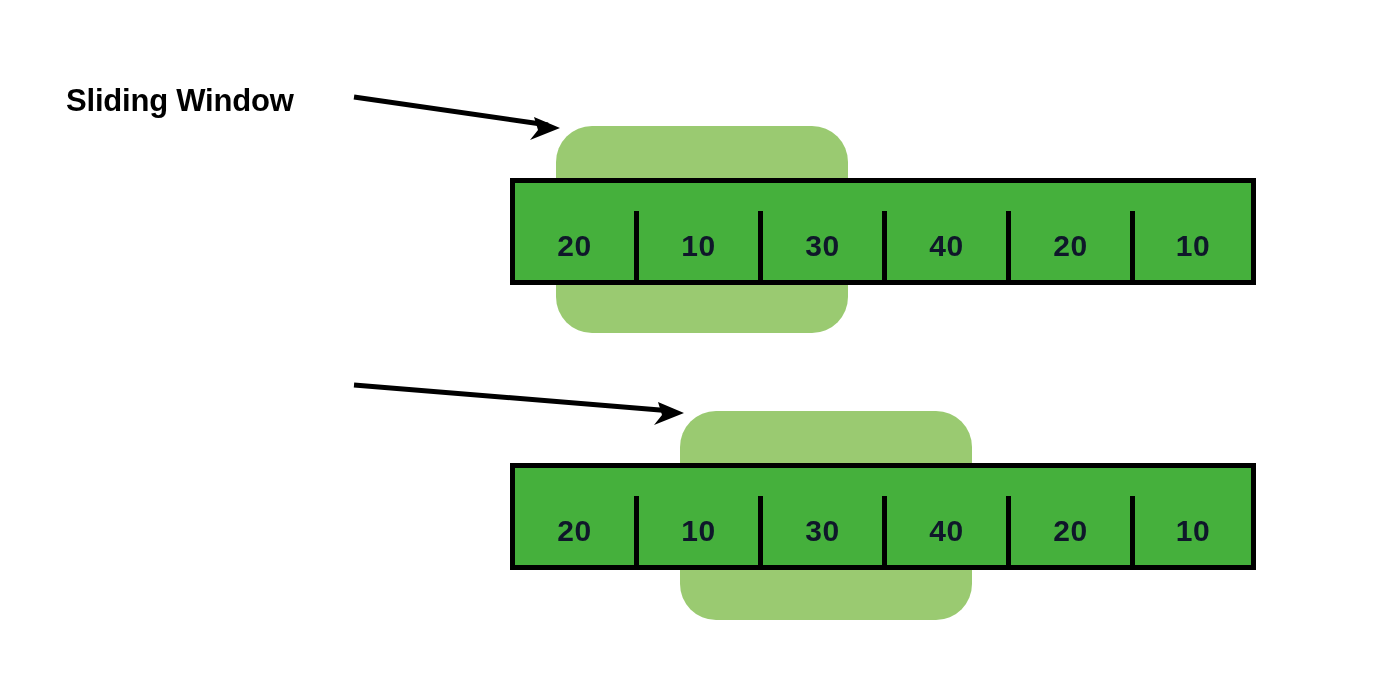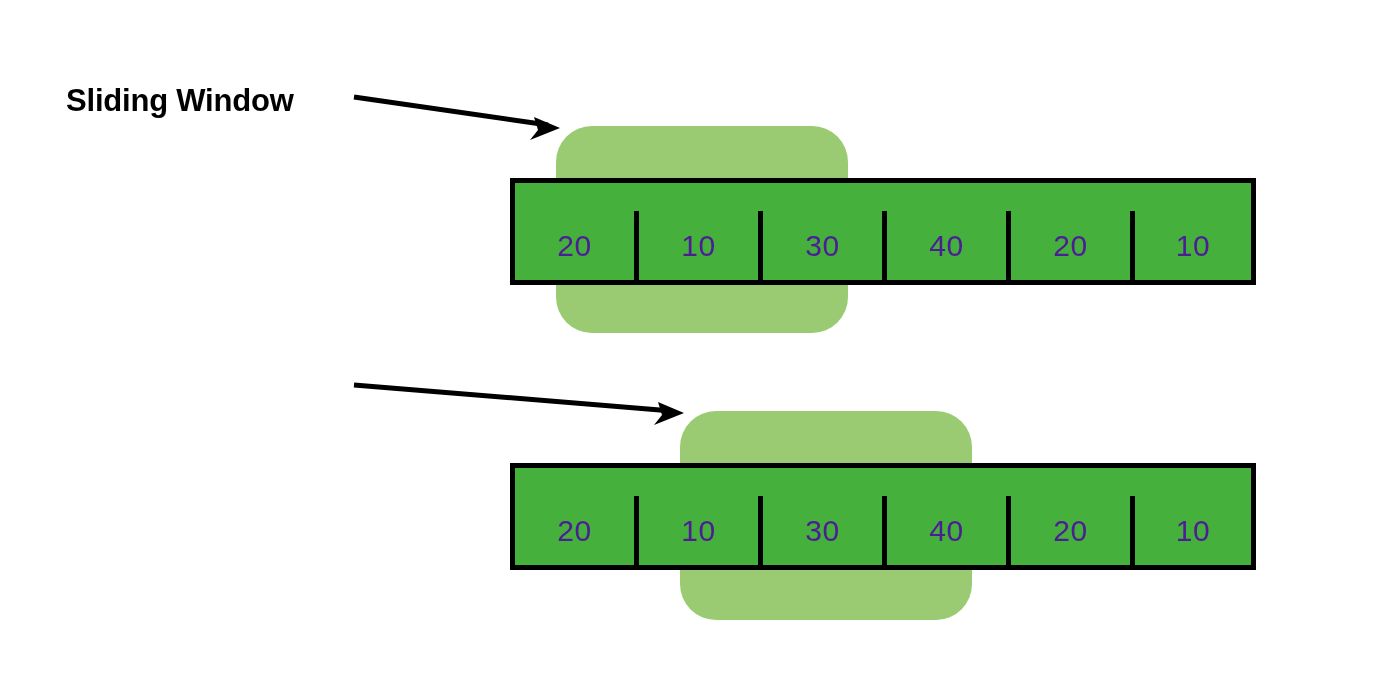--- a/index.html
+++ b/index.html
@@ -86,23 +86,23 @@
     background: #45B03C;
     z-index: 2;
   }
   .array-cell {
     box-sizing: border-box;
     display: flex;
     align-items: center;
     justify-content: center;
     background: #45B03C;
     border-right: 5px solid #000000;
-    color: #4c1d95;
+    color: #0f172a;
     font-size: 30px;
-    font-weight: normal;
+    font-weight: bold;
     letter-spacing: 0.5px;
     user-select: none;
     margin-top: 28px;
   }
   .array-cell:last-child {
     border-right: none;
   }
 </style>
 </head>
 <body>

